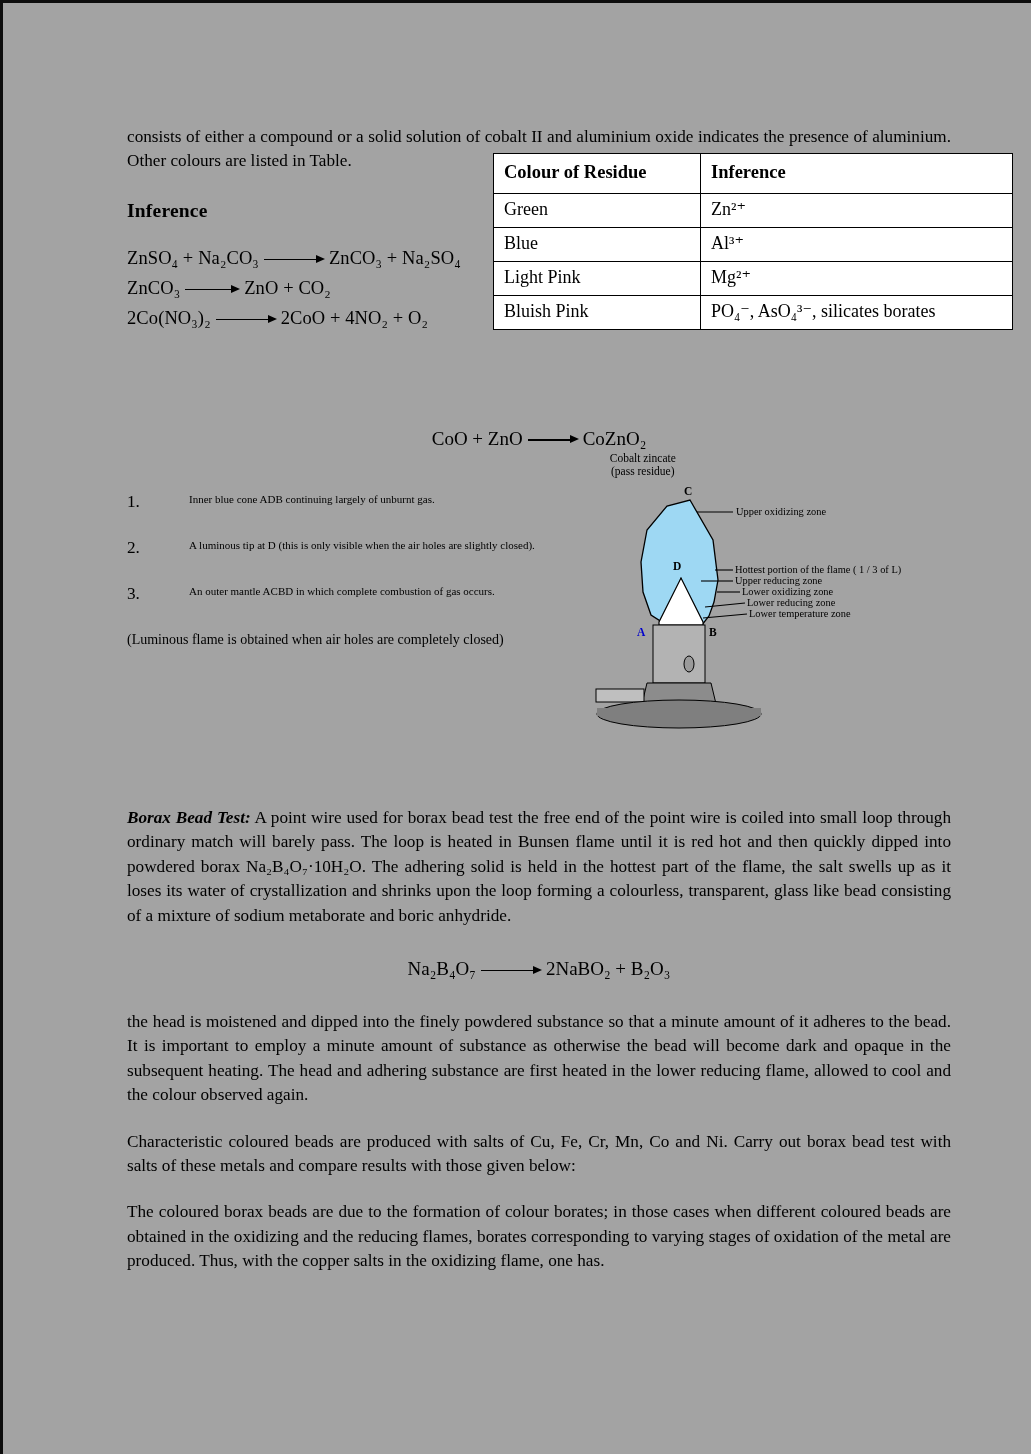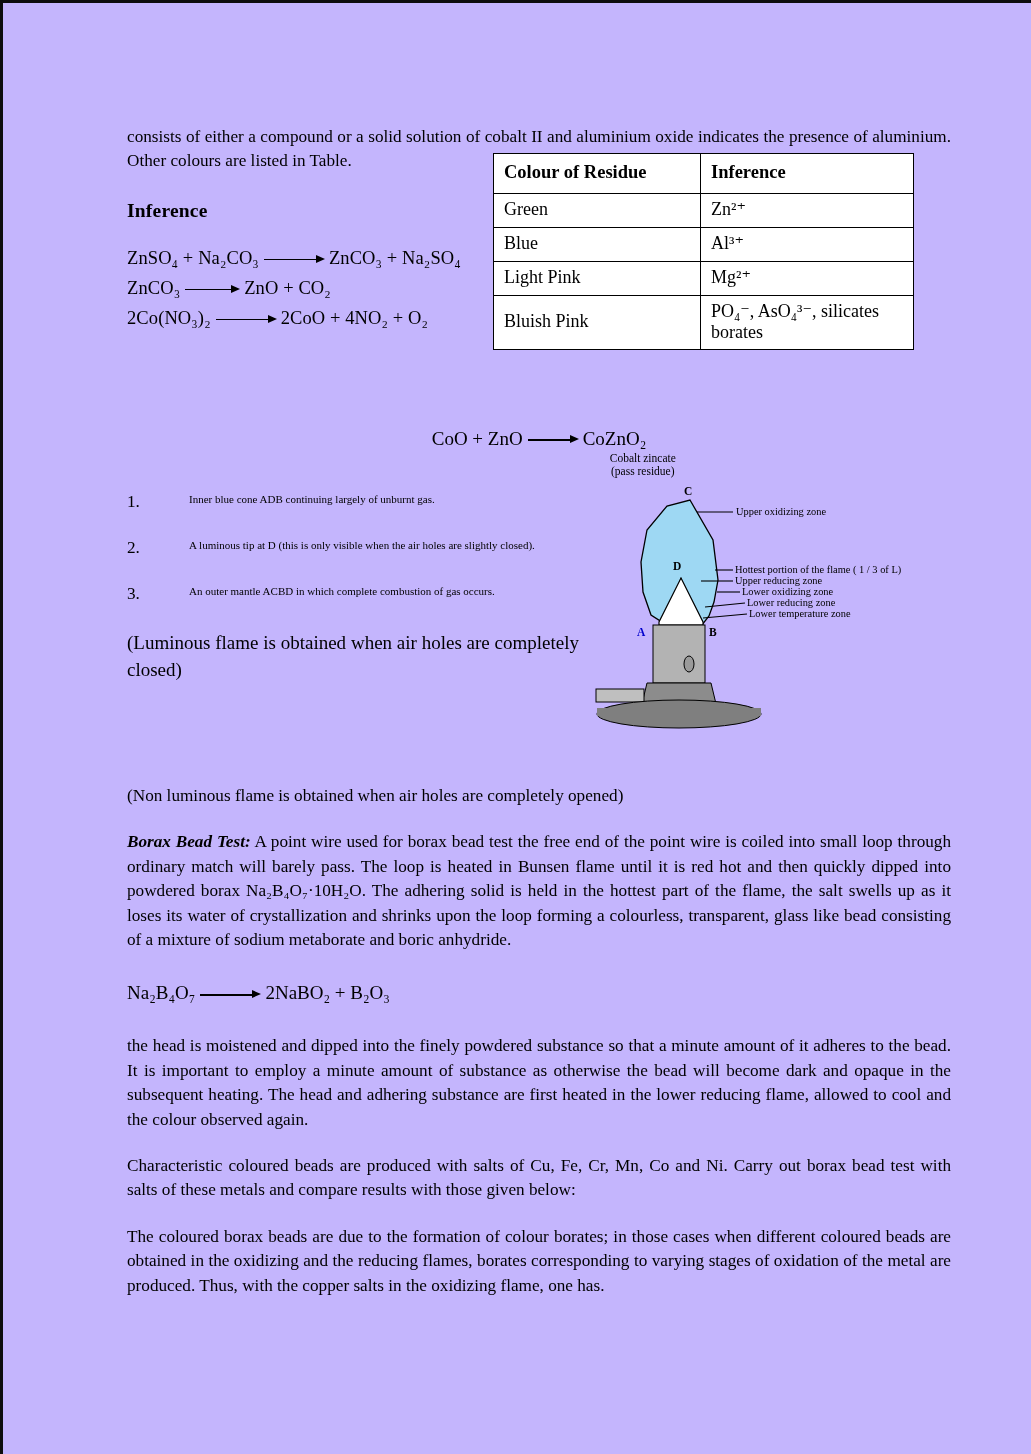--- a/index.html
+++ b/index.html
@@ -14,21 +14,21 @@
     font-family: "Liberation Serif", "DejaVu Serif", serif;
     color: #000;
     overflow: hidden;
   }
   .page {
     position: absolute;
     inset: 0;
     border-top: 3px solid #0d0d0d;
     border-left: 3px solid #0d0d0d;
     box-sizing: border-box;
-    background: #c4b5fd;
+    background: #a3a3a3;
   }
   .content {
     position: absolute;
     left: 124px;
     top: 122px;
     width: 824px;
   }
 
   p.para {
     margin: 0 0 0 0;
@@ -91,21 +91,21 @@
   .arrow.a-mid .shaft { width: 48px; }
   .arrow.a-med { width: 50px; }
   .arrow.a-med .shaft { width: 44px; }
 
   
   table.residue-table {
     position: absolute;
     left: 366px;
     top: -47px;
     border-collapse: collapse;
-    width: 421px;
+    width: 520px;
     background: #fff;
   }
   table.residue-table th,
   table.residue-table td {
     border: 1.5px solid #000;
     padding: 4px 10px 6px 10px;
     font-size: 18px;
     text-align: left;
     vertical-align: middle;
     height: 23px;
@@ -155,21 +155,21 @@
     flex: 0 0 62px;
     font-size: 17.2px;
   }
   .li-text {
     flex: 1;
     font-size: 11px;
     line-height: 1.42;
     text-align: justify;
   }
   .note {
-    font-size: 19px;
+    font-size: 14px;
     line-height: 1.42;
     text-align: justify;
     width: 452px;
   }
 
   
   .figure {
     position: absolute;
     left: 458px;
     top: -10px;
@@ -178,20 +178,21 @@
   }
   .figure svg { display: block; }
 
   
   .bbt-label {
     font-weight: bold;
     font-style: italic;
   }
   .center-eq2 {
     margin-top: 30px;
+    text-align: center;
     font-size: 19px;
   }
 </style>
 </head>
 <body>
 
 <div class="page">
   <div class="content">
 
     <p class="para">consists of either a compound or a solid solution of cobalt II and aluminium oxide indicates the presence of aluminium. Other colours are listed in Table.</p>
@@ -304,21 +305,20 @@
           <text x="150" y="91" font-family="Liberation Serif, serif" font-size="10.4" fill="#000">Hottest portion of the flame (  1 / 3 of L)</text>
           <text x="150" y="102" font-family="Liberation Serif, serif" font-size="10.4" fill="#000">Upper reducing zone</text>
           <text x="157" y="113" font-family="Liberation Serif, serif" font-size="10.4" fill="#000">Lower oxidizing zone</text>
           <text x="162" y="124" font-family="Liberation Serif, serif" font-size="10.4" fill="#000">Lower reducing zone</text>
           <text x="164" y="135" font-family="Liberation Serif, serif" font-size="10.4" fill="#000">Lower temperature zone</text>
         </svg>
       </div>
     </div>
 
     <div class="gap-md"></div>
-    <p class="para">(Non luminous flame is obtained when air holes are completely opened)</p>
 
     <div class="gap-md"></div>
     <p class="para"><span class="bbt-label">Borax Bead Test:</span><span> A point wire used for borax bead test the free end of the point wire is coiled into small loop through ordinary match will barely pass. The loop is heated in Bunsen flame until it is red hot and then quickly dipped into powdered borax Na₂B₄O₇·10H₂O. The adhering solid is held in the hottest part of the flame, the salt swells up as it loses its water of crystallization and shrinks upon the loop forming a colourless, transparent, glass like bead consisting of a mixture of sodium metaborate and boric anhydride.</span></p>
 
     <div class="center-eq2">
       <span>Na₂B₄O₇</span><span class="arrow a-long"><span class="shaft"></span><span class="head"></span></span><span>2NaBO₂ + B₂O₃</span>
     </div>
 
     <div class="gap-lg"></div>
     <p class="para">the head is moistened and dipped into the finely powdered substance so that a minute amount of it adheres to the bead. It is important to employ a minute amount of substance as otherwise the bead will become dark and opaque in the subsequent heating. The head and adhering substance are first heated in the lower reducing flame, allowed to cool and the colour observed again.</p>

